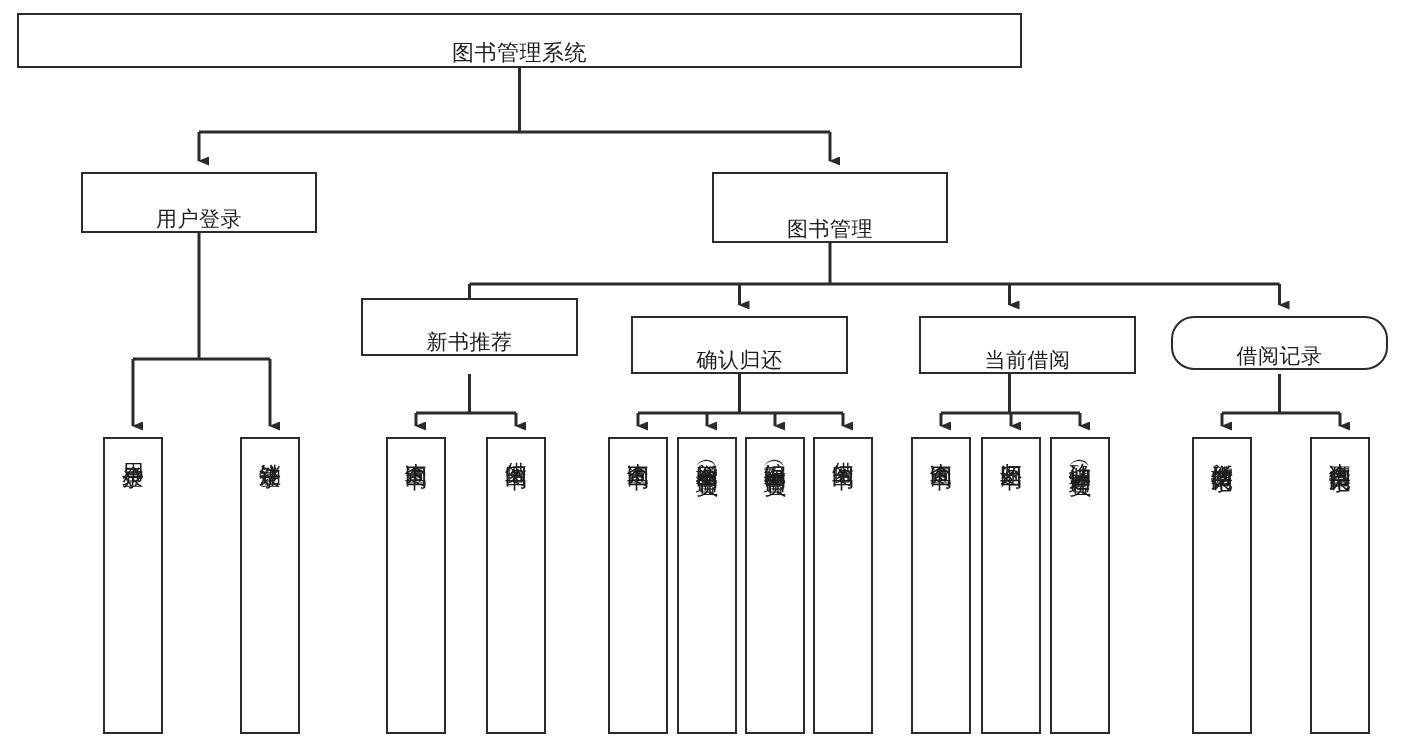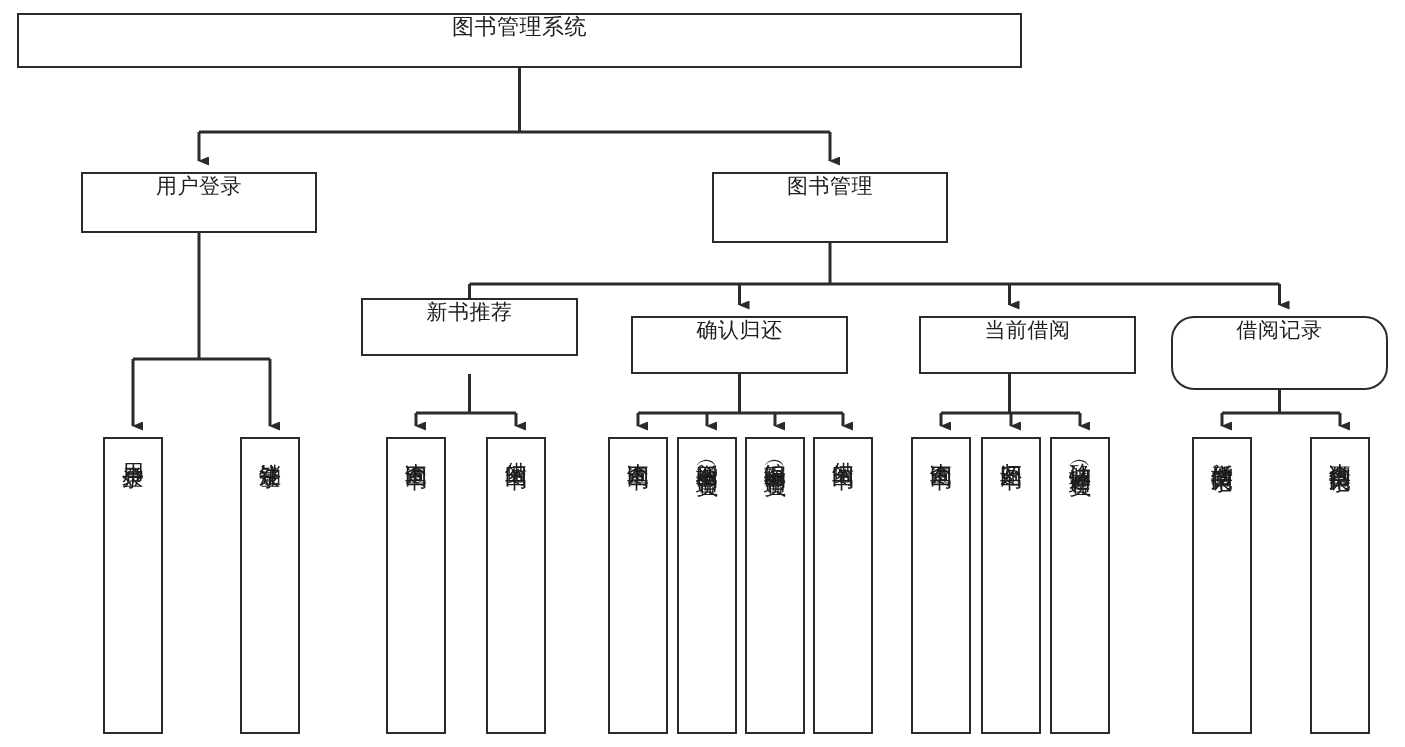--- a/index.html
+++ b/index.html
@@ -24,21 +24,21 @@
     width: 1405px;
     height: 747px;
     pointer-events: none;
   }
   .node {
     position: absolute;
     box-sizing: border-box;
     border: 2px solid #2b2b2b;
     background: #ffffff;
     display: flex;
-    align-items: flex-start;
+    align-items: flex-end;
     justify-content: center;
     color: #1d1d1d;
   }
   .node-label {
     display: block;
     line-height: 1.12;
     letter-spacing: 0.5px;
     white-space: nowrap;
   }
   .node.horizontal .node-label {
@@ -130,21 +130,21 @@
       </div>
       <div class="node horizontal" style="left: 361px; top: 298px; width: 217px; height: 58px;">
         <span class="node-label">新书推荐</span>
       </div>
       <div class="node horizontal" style="left: 631px; top: 316px; width: 217px; height: 58px;">
         <span class="node-label">确认归还</span>
       </div>
       <div class="node horizontal" style="left: 901px; top: 316px; width: 217px; height: 58px; margin-left: 18px;">
         <span class="node-label">当前借阅</span>
       </div>
-      <div class="node horizontal" style="left: 1171px; top: 316px; width: 217px; height: 74px; border-radius: 23px;">
+      <div class="node horizontal" style="left: 1171px; top: 316px; width: 217px; height: 54px; border-radius: 23px;">
         <span class="node-label">借阅记录</span>
       </div>
       <div class="node vertical" style="left: 103px; top: 437px; width: 60px; height: 297px;">
         <span class="node-label">用户登录</span>
       </div>
       <div class="node vertical" style="left: 240px; top: 437px; width: 60px; height: 297px;">
         <span class="node-label">注销登录</span>
       </div>
       <div class="node vertical" style="left: 386px; top: 437px; width: 60px; height: 297px;">
         <span class="node-label">查询图书</span>

